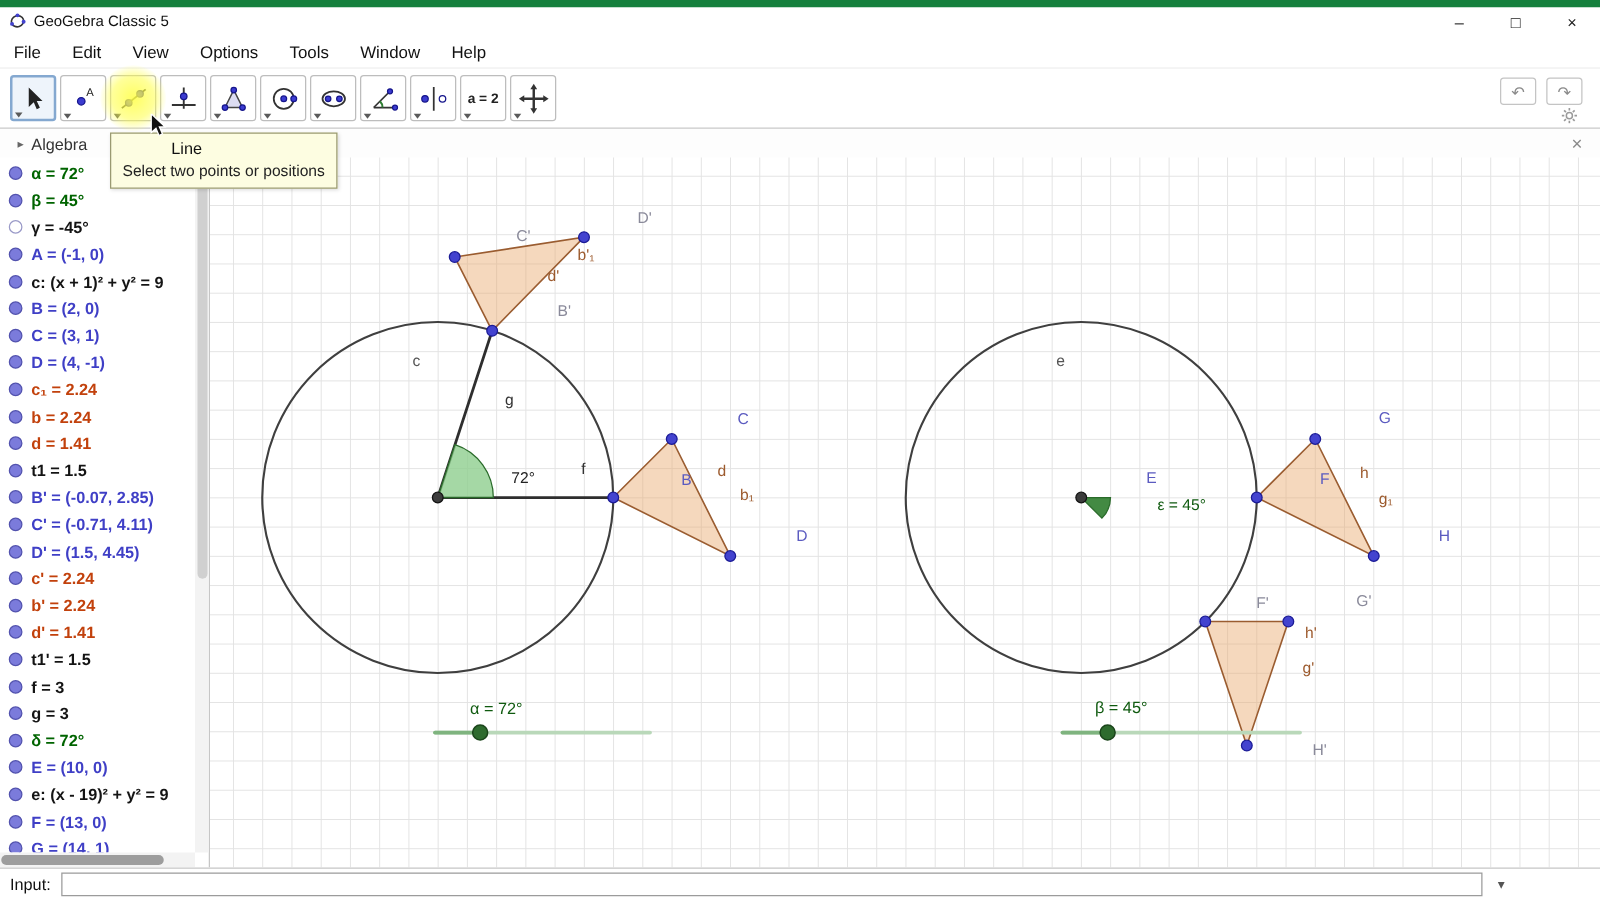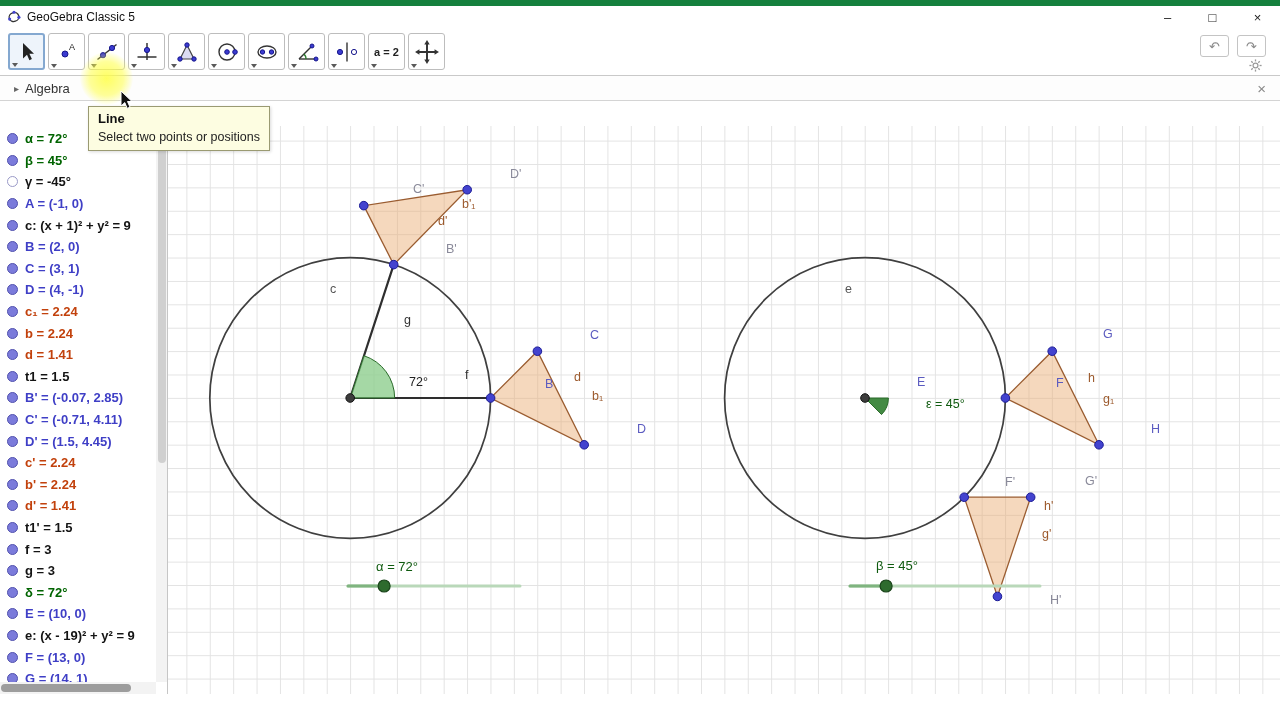--- a/index.html
+++ b/index.html
@@ -57,21 +57,21 @@
   .glabel{font-size:12.5px;}
   .slider-track{stroke:#b9d8b9;stroke-width:3;stroke-linecap:round;}
   .slider-progress{stroke:#7fb47f;stroke-width:3;stroke-linecap:round;}
   .slider-handle{fill:#2e6b2e;stroke:#1b451b;stroke-width:1.2;}
   .slider-label{font-size:13px;fill:#0f5a0f;}
 
   
   .glow{position:absolute;left:80px;top:46px;width:53px;height:53px;border-radius:50%;z-index:50;pointer-events:none;
     background:radial-gradient(circle,rgba(255,255,70,.85) 0%,rgba(255,255,70,.55) 45%,rgba(255,255,70,0) 72%);}
   .tooltip{position:absolute;left:88px;top:100px;z-index:60;background:#fdfde1;border:1px solid #9a9a72;padding:4px 9px 6px 9px;box-shadow:1px 1px 3px rgba(0,0,0,.15);white-space:nowrap;}
-  .tooltip .tt-title{font-weight:bold;font-size:13px;color:#111;}
+  .tooltip .tt-title{font-weight:normal;font-size:13px;color:#111;margin-left:39px;}
   .tooltip .tt-desc{font-size:12.5px;color:#222;margin-top:4px;}
   .cursor{position:absolute;left:120px;top:85px;z-index:70;pointer-events:none;}
 
   
   .inputbar{position:absolute;bottom:0;left:0;right:0;height:26px;border-top:1px solid #c6c6c6;background:#fff;display:flex;align-items:center;padding:0 8px;gap:8px;box-sizing:border-box;}
   .inputbar label{font-size:13px;color:#111;}
   .inputbar input{flex:1;height:17px;border:1px solid #9b9b9b;font-size:13px;padding:0 4px;font-family:"Liberation Sans",sans-serif;outline:none;}
   .input-dd{color:#555;font-size:11px;width:14px;text-align:center;}
   .input-spacer{width:56px;}
 </style>
@@ -90,20 +90,29 @@
       </svg>
     </span>
     <span>GeoGebra Classic 5</span>
     <div class="win-controls">
       <span class="win-btn">–</span>
       <span class="win-btn">□</span>
       <span class="win-btn">×</span>
     </div>
   </div>
 
+  <div class="menubar">
+      <span class="menu-item">File</span>
+      <span class="menu-item">Edit</span>
+      <span class="menu-item">View</span>
+      <span class="menu-item">Options</span>
+      <span class="menu-item">Tools</span>
+      <span class="menu-item">Window</span>
+      <span class="menu-item">Help</span>
+    </div>
 
   <div class="toolbar">
     <div class="toolbtn selected">
       <svg width="24" height="24" viewBox="0 0 24 24">
         <path d="M8 3 L8 18.5 L12 14.8 L14.4 20.3 L16.9 19.1 L14.4 13.7 L19 13.7 Z" fill="#222"></path>
       </svg>
         <span class="dd"></span>
     </div>
     <div class="toolbtn">
       <svg width="24" height="24" viewBox="0 0 24 24">
@@ -397,14 +406,20 @@
   <div class="tooltip">
     <div class="tt-title">Line</div>
     <div class="tt-desc">Select two points or positions</div>
   </div>
   <div class="cursor">
     <svg width="14" height="20" viewBox="0 0 14 20">
       <path d="M1 0 L1 15 L4.8 11.6 L7.2 17.4 L10 16.1 L7.5 10.5 L12 10.5 Z" fill="#111" stroke="#fff" stroke-width="1"></path>
     </svg>
   </div>
 
+  <div class="inputbar">
+    <label>Input:</label>
+    <input type="text" value="" style="">
+    <span class="input-dd">▾</span>
+    <span class="input-spacer"></span>
+  </div>
 
 </div>
 
 </body></html>

